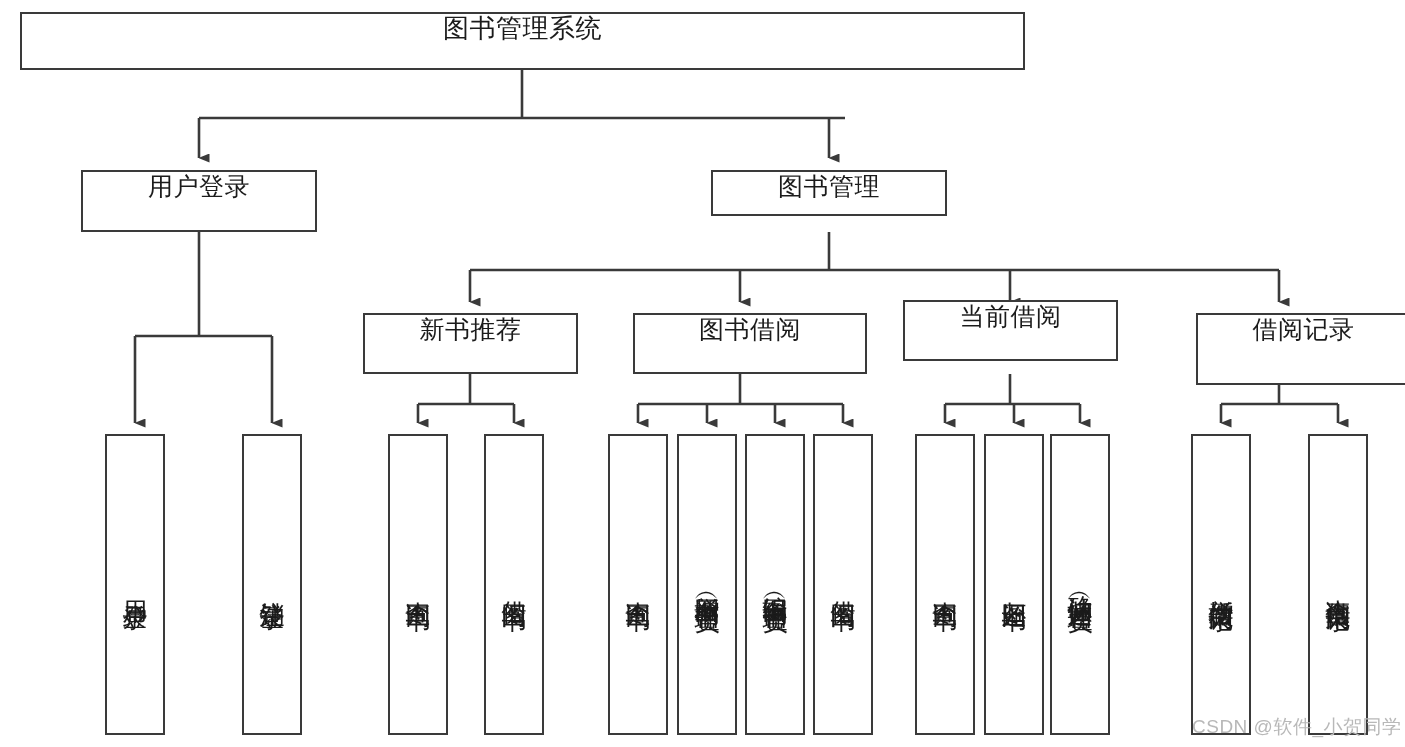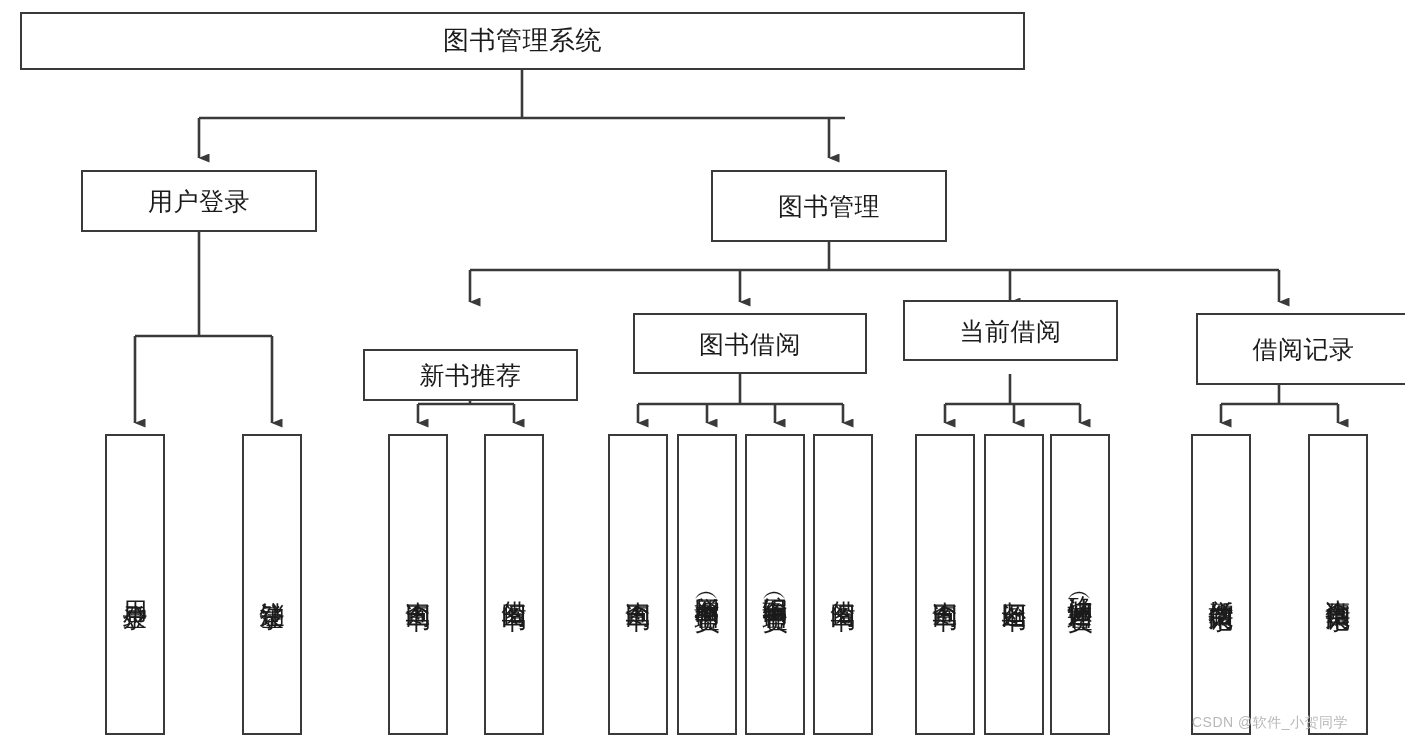--- a/index.html
+++ b/index.html
@@ -25,21 +25,21 @@
     width: 1405px;
     height: 747px;
     pointer-events: none;
   }
   .node {
     position: absolute;
     box-sizing: border-box;
     background: #ffffff;
     border: 2px solid #3a3a3a;
     display: flex;
-    align-items: center;
+    align-items: flex-start;
     justify-content: center;
     color: #1b1b1b;
     z-index: 2;
   }
   .node-label {
     display: block;
     line-height: 1.12;
     white-space: nowrap;
     text-align: center;
   }
@@ -59,21 +59,21 @@
   .node.vert .node-label {
     writing-mode: vertical-rl;
     text-orientation: upright;
     font-size: 25px;
     letter-spacing: 2px;
     line-height: 1;
     white-space: nowrap;
   }
   .watermark {
     position: absolute;
-    font-size: 14px;
+    font-size: 19px;
     color: #b8b8b8;
     white-space: nowrap;
     z-index: 5;
     letter-spacing: 0.5px;
   }
 </style>
 </head>
 <body>
 
 <div id="canvas">
@@ -130,25 +130,25 @@
     </g>
   </svg>
 
   <div class="node horiz root" id="node-root" style="left: 20px; top: 12px; width: 1005px; height: 58px;">
     <span class="node-label">图书管理系统</span>
   </div>
 
   <div class="node horiz" id="node-l2-0" style="left: 81px; top: 170px; width: 236px; height: 62px;">
     <span class="node-label">用户登录</span>
   </div>
-  <div class="node horiz" id="node-l2-1" style="left: 711px; top: 170px; width: 236px; height: 72px;">
+  <div class="node horiz" id="node-l2-1" style="left: 711px; top: 170px; width: 236px; height: 46px;">
     <span class="node-label">图书管理</span>
   </div>
 
-  <div class="node horiz" id="node-l3-0" style="left: 363px; top: 313px; width: 215px; height: 52px; margin-top: 36px;">
+  <div class="node horiz" id="node-l3-0" style="left: 363px; top: 313px; width: 215px; height: 61px;">
     <span class="node-label">新书推荐</span>
   </div>
   <div class="node horiz" id="node-l3-1" style="left: 633px; top: 313px; width: 234px; height: 61px;">
     <span class="node-label">图书借阅</span>
   </div>
   <div class="node horiz" id="node-l3-2" style="left: 903px; top: 300px; width: 215px; height: 61px;">
     <span class="node-label">当前借阅</span>
   </div>
   <div class="node horiz" id="node-l3-3" style="left: 1196px; top: 313px; width: 215px; height: 72px;">
     <span class="node-label">借阅记录</span>

